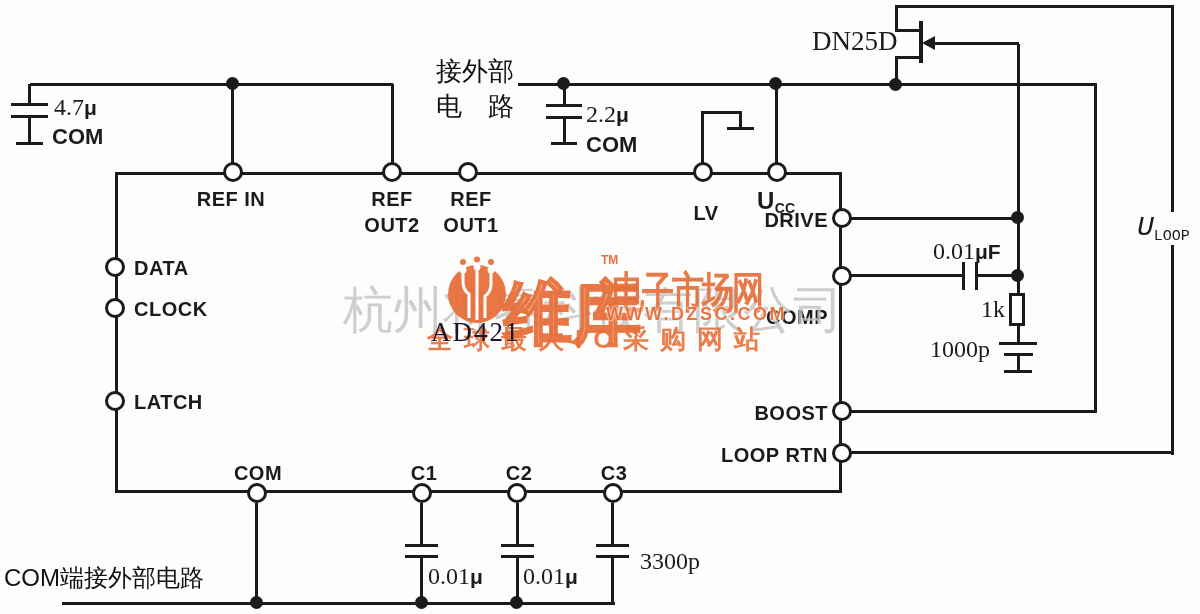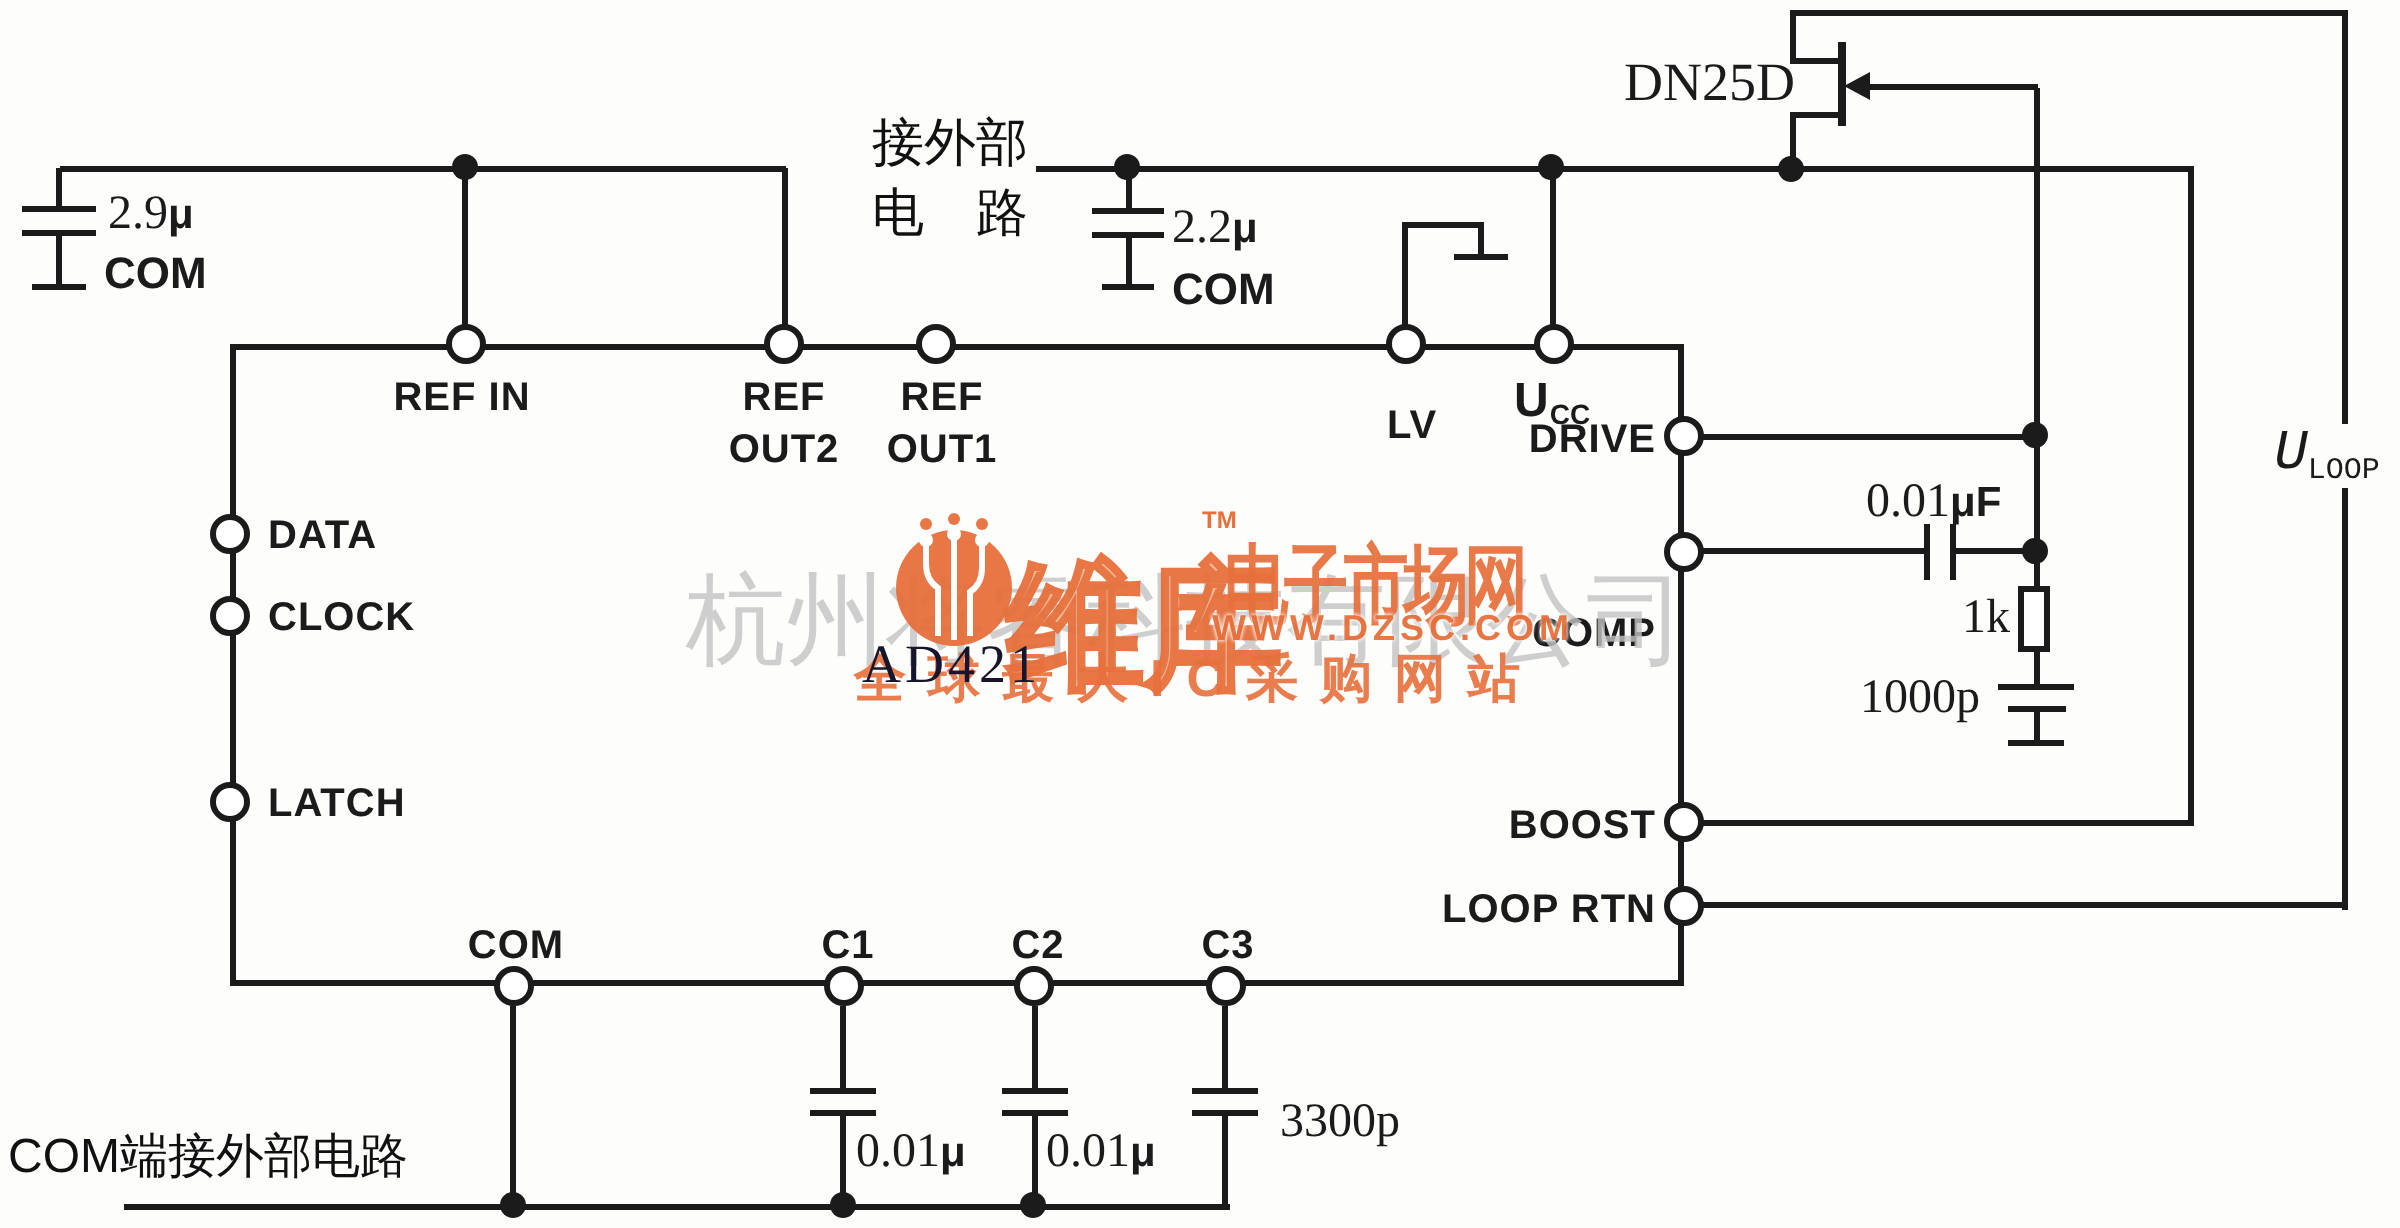--- a/index.html
+++ b/index.html
@@ -169,21 +169,21 @@
   <div class="plabel" style="left:134px;top:391px;">LATCH</div>
   <div class="plabel rgt" style="left:698px;top:209px;">DRIVE</div>
   <div class="plabel rgt" style="left:698px;top:266px;margin-top:40px;">COMP</div>
   <div class="plabel rgt" style="left:698px;top:444px;">LOOP RTN</div>
   <div class="plabel rgt" style="left:698px;top:402px;">BOOST</div>
   <div class="plabel ctr" style="left:258px;top:462px;">COM</div>
   <div class="plabel ctr" style="left:424px;top:462px;">C1</div>
   <div class="plabel ctr" style="left:519px;top:462px;">C2</div>
   <div class="plabel ctr" style="left:614px;top:462px;">C3</div>
 
-  <div class="vlabel" style="left:54px;top:94px;"><span>2.9</span><span class="mu">μ</span></div>
+  <div class="vlabel" style="left:54px;top:94px;"><span>4.7</span><span class="mu">μ</span></div>
   <div class="netlabel" style="left:52px;top:124px;">COM</div>
   <div class="vlabel" style="left:586px;top:101px;"><span>2.2</span><span class="mu">μ</span></div>
   <div class="netlabel" style="left:586px;top:132px;">COM</div>
   <div class="vlabel" style="left:812px;top:26px;font-size:27px;">DN25D</div>
   <div class="vlabel" style="left:933px;top:238px;"><span>0.01</span><span class="mu">μF</span></div>
   <div class="vlabel" style="left:981px;top:296px;">1k</div>
   <div class="vlabel" style="left:930px;top:336px;">1000p</div>
   <div class="vlabel" style="left:428px;top:563px;"><span>0.01</span><span class="mu">μ</span></div>
   <div class="vlabel" style="left:523px;top:563px;"><span>0.01</span><span class="mu">μ</span></div>
   <div class="vlabel" style="left:640px;top:548px;">3300p</div>

